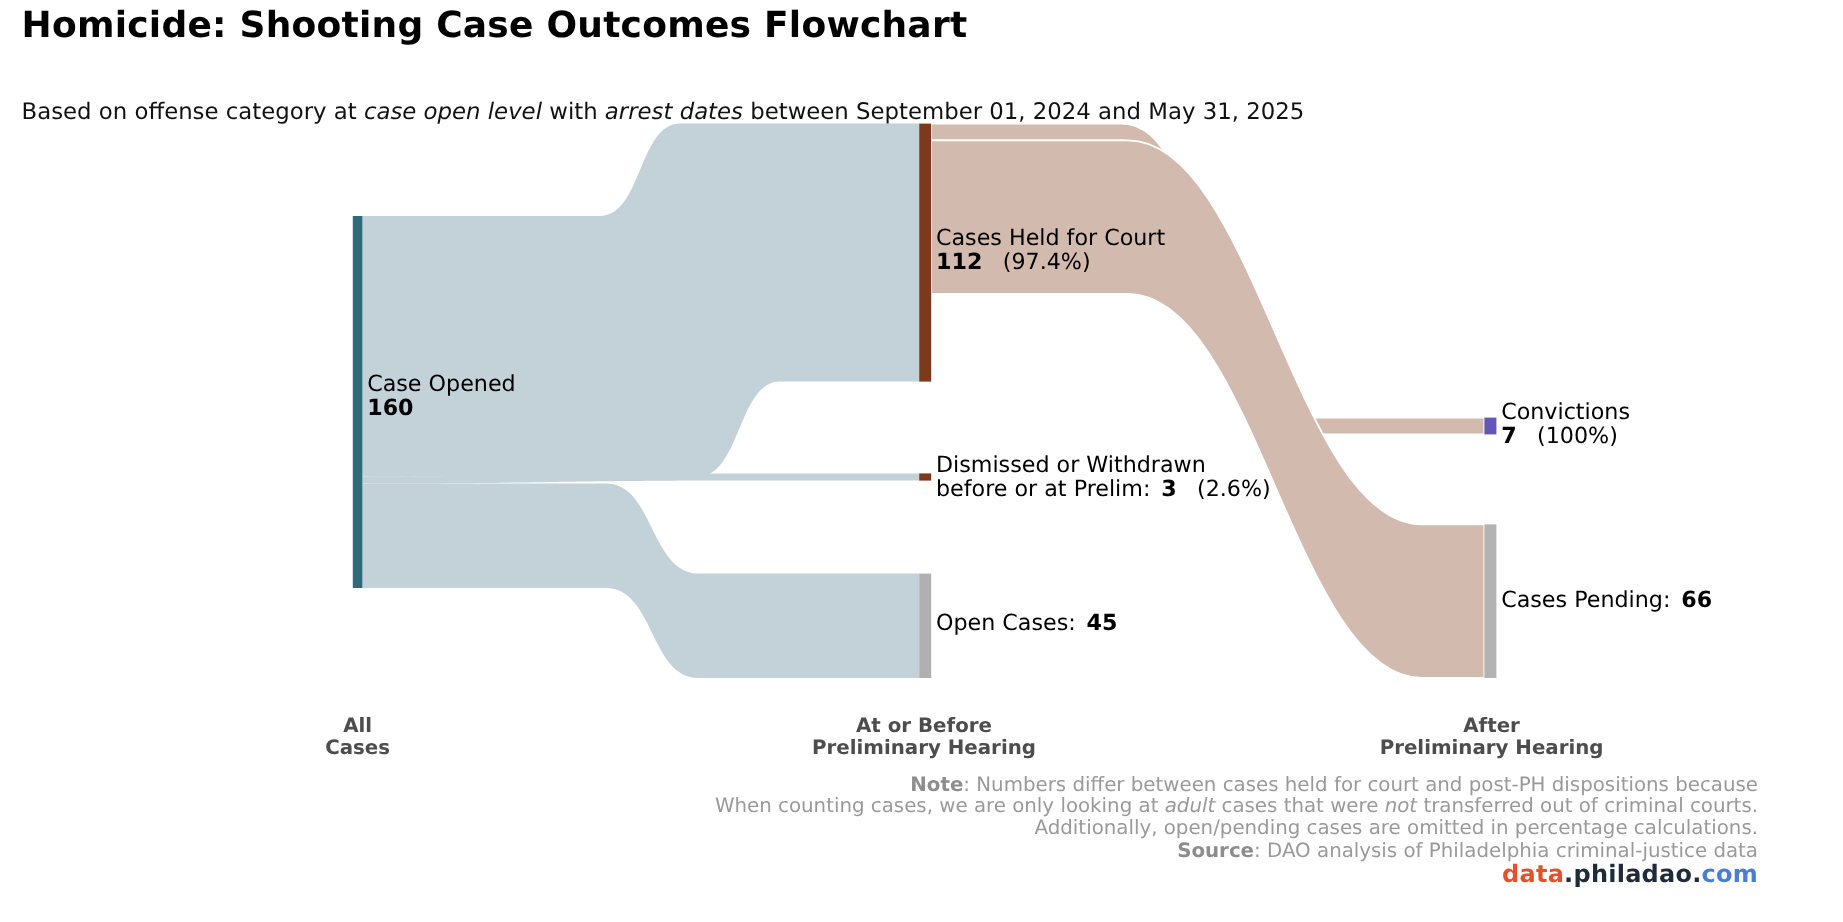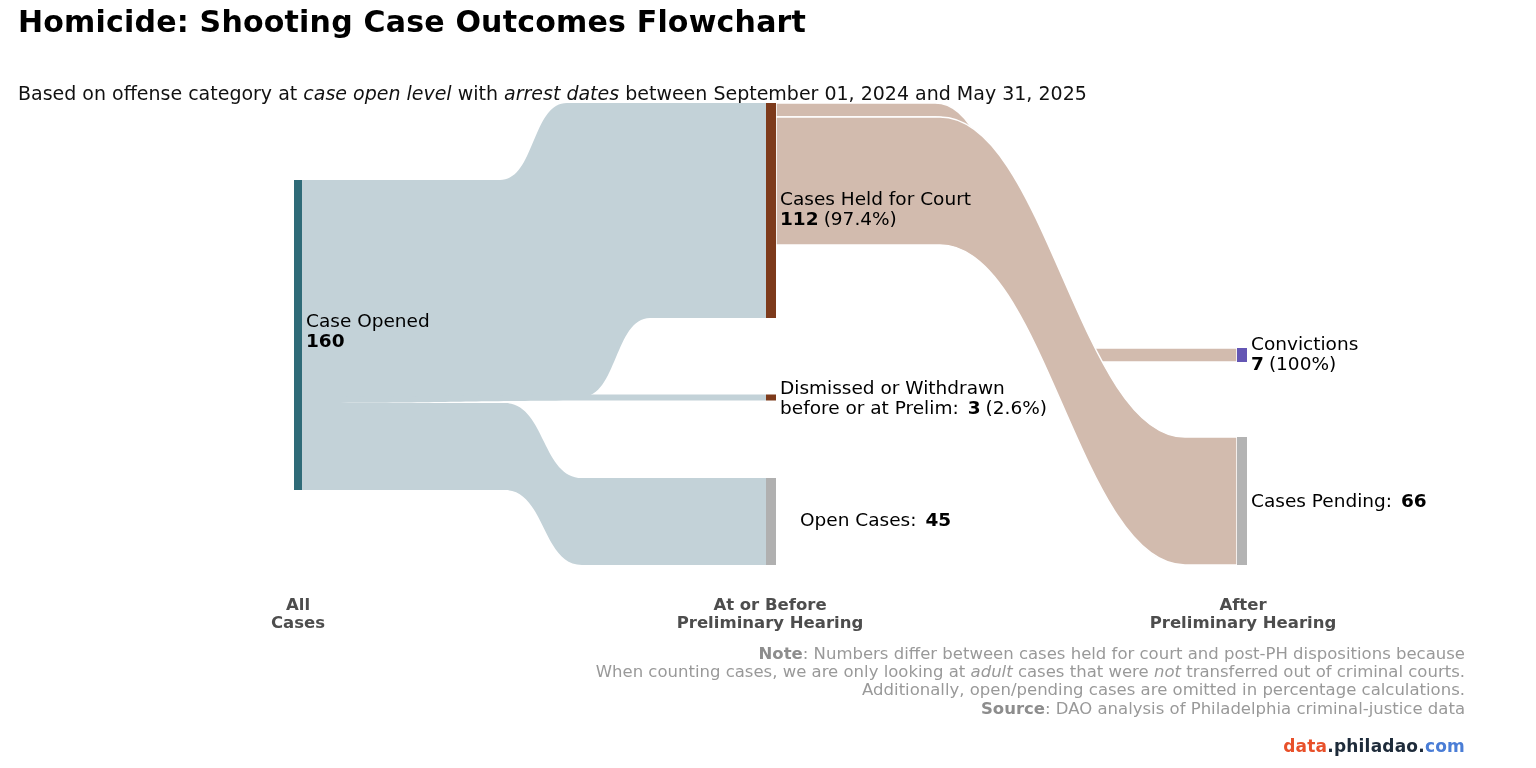--- a/index.html
+++ b/index.html
@@ -4,29 +4,29 @@
 <style>
   html,body{margin:0;padding:0;background:#fff;}
   .canvas{position:relative;width:1480px;height:768px;background:#ffffff;overflow:hidden;
           font-family:"DejaVu Sans",sans-serif;color:#000;}
   .title{position:absolute;left:18px;top:4px;font-size:30px;font-weight:bold;letter-spacing:0.2px;}
   .subtitle{position:absolute;left:18px;top:45px;font-size:19px;color:#111;margin-top:37px;}
   .subtitle .it{font-style:italic;}
   .sankey-svg{position:absolute;left:0;top:0;}
   .sk-label{position:absolute;font-size:18.5px;line-height:19.5px;white-space:nowrap;color:#000;}
   .b{font-weight:bold;}
-  .suffix{margin-left:5px;}
+  .suffix{margin-left:17px;}
   .val-gap{margin-left:9px;}
   .col-label{position:absolute;width:320px;text-align:center;font-size:16.5px;line-height:17.5px;
              font-weight:bold;color:#4d4d4d;}
   .notes{position:absolute;right:15px;top:645px;text-align:right;color:#999999;
          font-size:16.5px;line-height:18.2px;}
   .notes .b{font-weight:bold;color:#8d8d8d;}
   .notes .it{font-style:italic;}
-  .brand{font-size:17px;font-weight:bold;margin-top:19px;letter-spacing:0.2px;}
+  .brand{font-size:20px;font-weight:bold;margin-top:1px;letter-spacing:0.2px;}
   .brand .p1{color:#e8502a;}
   .brand .p2{color:#1e2b3a;}
   .brand .p3{color:#4a7dd6;}
 </style>
 </head>
 <body>
 
 <div class="canvas">
 
   <div class="title">Homicide: Shooting Case Outcomes Flowchart</div>
@@ -58,21 +58,21 @@
   <div class="sk-label" style="left:780px;top:189px">
     <div>Cases Held for Court</div>
     <div><span class="b">112</span><span class="suffix">(97.4%)</span></div>
   </div>
 
   <div class="sk-label" style="left:780px;top:378px">
     <div>Dismissed or Withdrawn</div>
     <div><span>before or at Prelim:</span><span class="b val-gap">3</span><span class="suffix">(2.6%)</span></div>
   </div>
 
-  <div class="sk-label" style="left:800px;top:510px">
+  <div class="sk-label" style="left:780px;top:510px">
     <span>Open Cases:</span><span class="b val-gap">45</span>
   </div>
 
   <div class="sk-label" style="left:1251px;top:334px">
     <div>Convictions</div>
     <div><span class="b">7</span><span class="suffix">(100%)</span></div>
   </div>
 
   <div class="sk-label" style="left:1251px;top:491px">
     <span>Cases Pending:</span><span class="b val-gap">66</span>

